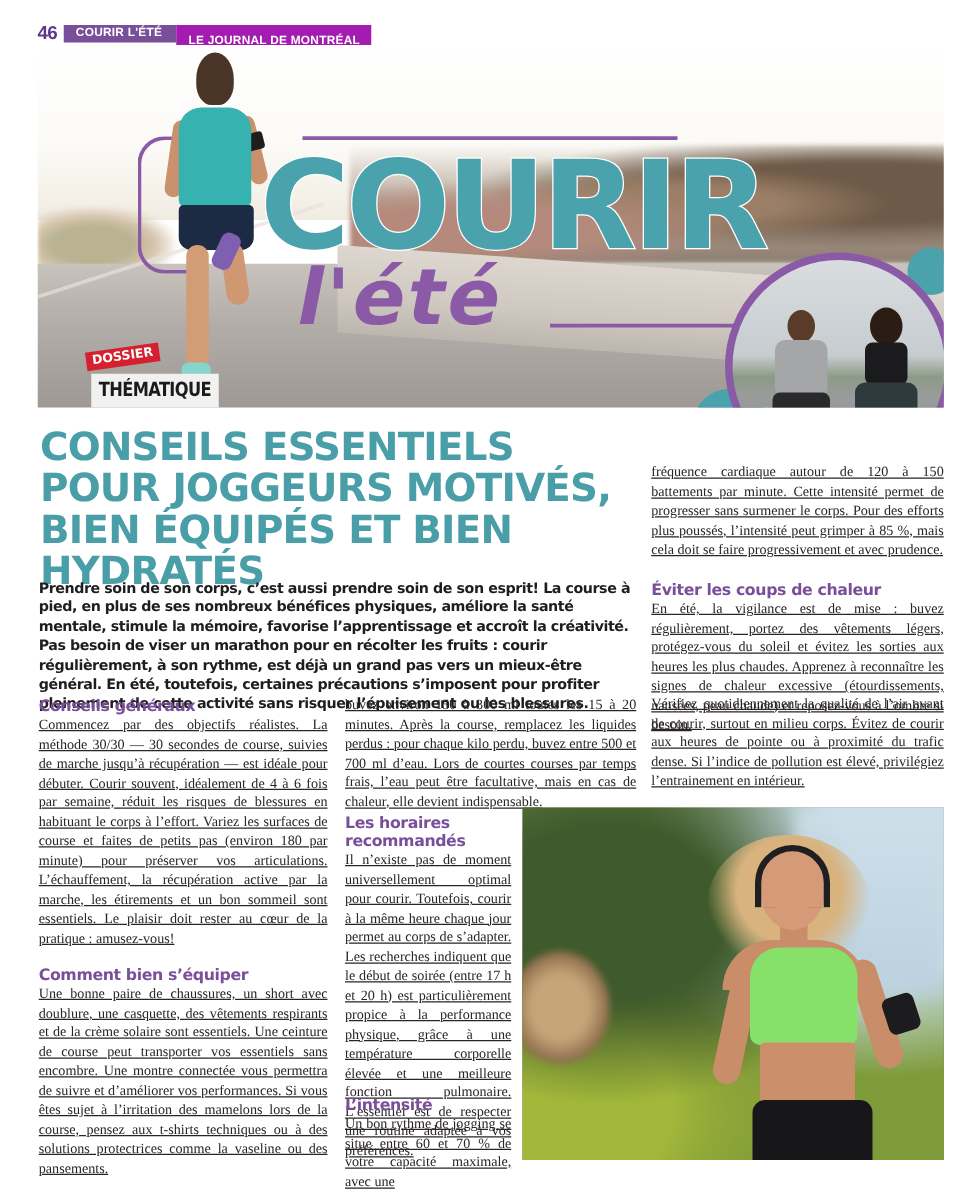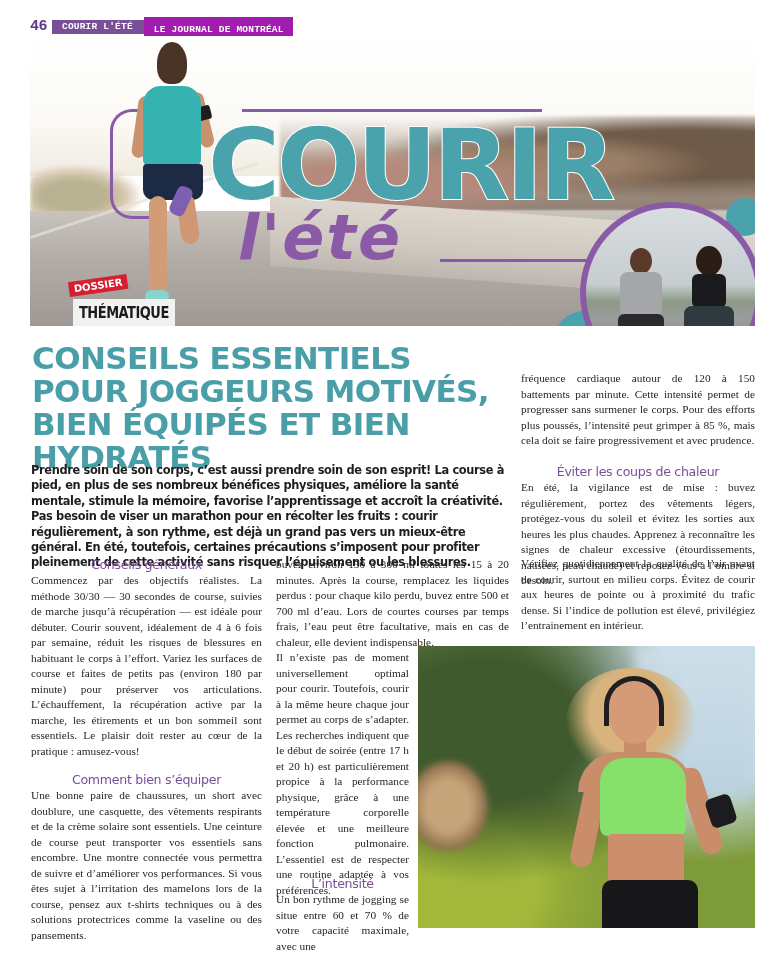--- a/index.html
+++ b/index.html
@@ -1,20 +1,20 @@
 <!DOCTYPE html>
 <html><head>
 <meta charset="utf-8">
 <style>
   * { box-sizing: border-box; margin: 0; padding: 0; }
   html, body { width: 769px; height: 957px; background: #ffffff; overflow: hidden; }
   body { position: relative; font-family: "Liberation Serif", serif; color: #231f20; }
 
   
-  .folio { position: absolute; top: 20px; left: 30px; height: 14px; display: flex; align-items: center; font-family: Liberation Mono, monospace; font-weight: bold; }
+  .folio { position: absolute; top: 20px; left: 30px; height: 14px; display: flex; align-items: flex-start; font-family: Liberation Sans, sans-serif; font-weight: bold; }
   .folio .pgnum { color: #5b3a8a; font-size: 15px; line-height: 14px; margin-right: 5px; letter-spacing: -0.5px; }
   .folio .section { background: #7a4f9a; color: #fff; font-size: 9.5px; line-height: 14px; padding: 0 11px 0 10px; letter-spacing: 0.2px; }
   .folio .paper { background: #a21caf; color: #fff; font-size: 9.5px; line-height: 14px; padding: 6px 9px 0 10px; letter-spacing: 0.2px; }
   .folio .date { background: #a8abad; color: #f4f4f4; font-size: 9px; line-height: 14px; padding: 0 9px 0 10px; font-weight: normal; }
 
   
   .hero { position: absolute; top: 36px; left: 30px; width: 725px; height: 290px; overflow: hidden; background: #ffffff; padding-left: 21px; }
   .hero .sky { position: absolute; left: 0; top: 0; width: 100%; height: 140px; background: linear-gradient(180deg, #ffffff 0%, #fbfaf6 60%, #f1ece2 100%); }
   .hero .shrubs { position: absolute; left: 250px; top: 80px; width: 480px; height: 95px;
      background: radial-gradient(ellipse at 20% 70%, #b58a7c 0 18%, transparent 40%),
@@ -64,22 +64,22 @@
   .dossier { position: absolute; left: 40px; top: 243px; }
   .dossier .tag { display: inline-block; background: #d6202f; color: #fff; font-family: "DejaVu Sans", sans-serif; font-weight: bold; font-size: 10px; line-height: 13px; padding: 1px 5px; transform: rotate(-8deg); transform-origin: left bottom; }
   .dossier .box { display: block; margin-top: 2px; margin-left: 3px; background: #f1f1ef; color: #1b1b1b; font-family: "DejaVu Sans", sans-serif; font-weight: bold; font-size: 13px; line-height: 24px; padding: 0 6px; letter-spacing: -0.5px; transform: scaleY(1.2); transform-origin: left top; }
 
   
   .headline { position: absolute; left: 32px; top: 342px; width: 475px; font-family: "DejaVu Sans", sans-serif; font-weight: bold; font-size: 31px; line-height: 33px; color: #4a9ea8; letter-spacing: -0.6px; }
   .lead { position: absolute; left: 31px; top: 463px; width: 476px; font-family: "DejaVu Sans", sans-serif; font-size: 11.4px; line-height: 15.4px; color: #1e1e1e; font-weight: bold; letter-spacing: -0.35px; }
 
   
   .col { position: absolute; font-family: "Liberation Serif", serif; font-size: 11.3px; line-height: 15.5px; color: #2a2426; text-align: justify; hyphens: manual; }
-  .col h3 { font-family: "DejaVu Sans", sans-serif; font-weight: normal; font-size: 12.6px; line-height: 15px; color: #7a4f9a; letter-spacing: -0.3px; margin-bottom: 1px; text-align: center; }
-  .col p { margin-bottom: 13px; }
+  .col h3 { font-family: "DejaVu Sans", sans-serif; font-weight: bold; font-size: 12.6px; line-height: 15px; color: #7a4f9a; letter-spacing: -0.3px; margin-bottom: 1px; text-align: left; }
+  .col p { margin-bottom: 13px; text-decoration: underline; }
   .col1 { left: 31px; top: 557px; width: 231px; }
   .col2 { left: 276px; top: 557px; width: 233px; }
   .col2b { left: 276px; top: 650px; width: 133px; }
   .col2c { left: 276px; top: 876px; width: 133px; }
   .col3 { left: 521px; top: 371px; width: 234px; }
   .col3b { left: 521px; top: 464px; width: 234px; }
   .col3c { left: 521px; top: 556px; width: 234px; }
 
   
   .photo2 { position: absolute; left: 418px; top: 646px; width: 337px; height: 282px; overflow: hidden;
@@ -169,20 +169,21 @@
   <h3>Comment bien s’équiper</h3>
   <p>Une bonne paire de chaussures, un short avec doublure, une casquette, des vêtements respirants et de la crème solaire sont essentiels. Une ceinture de course peut transporter vos essentiels sans encombre. Une montre connectée vous permettra de suivre et d’améliorer vos performances. Si vous êtes sujet à l’irritation des mamelons lors de la course, pensez aux t-shirts techniques ou à des solutions protectrices comme la vaseline ou des pansements.</p>
   <h3>L’hydratation</h3>
 
 </div>
 
 <div class="col col2">
   <p>buvez environ 150 à 300 ml toutes les 15 à 20 minutes. Après la course, remplacez les liquides perdus : pour chaque kilo perdu, buvez entre 500 et 700 ml d’eau. Lors de courtes courses par temps frais, l’eau peut être facultative, mais en cas de chaleur, elle devient indispensable.</p>
 </div>
 <div class="col col2b">
+  <h3>Les horaires recommandés</h3>
   <p>Il n’existe pas de moment universellement optimal pour courir. Toutefois, courir à la même heure chaque jour permet au corps de s’adapter. Les recherches indiquent que le début de soirée (entre 17 h et 20 h) est particulièrement propice à la performance physique, grâce à une température corporelle élevée et une meilleure fonction pulmonaire. L’essentiel est de respecter une routine adaptée à vos préférences.</p>
 </div>
 <div class="col col2c">
   <h3>L’intensité</h3>
   <p>Un bon rythme de jogging se situe entre 60 et 70 % de votre capacité maximale, avec une</p>
 </div>
 
 <div class="col col3">
   <p>fréquence cardiaque autour de 120 à 150 battements par minute. Cette intensité permet de progresser sans surmener le corps. Pour des efforts plus poussés, l’intensité peut grimper à 85 %, mais cela doit se faire progressivement et avec prudence.</p>
 </div>

